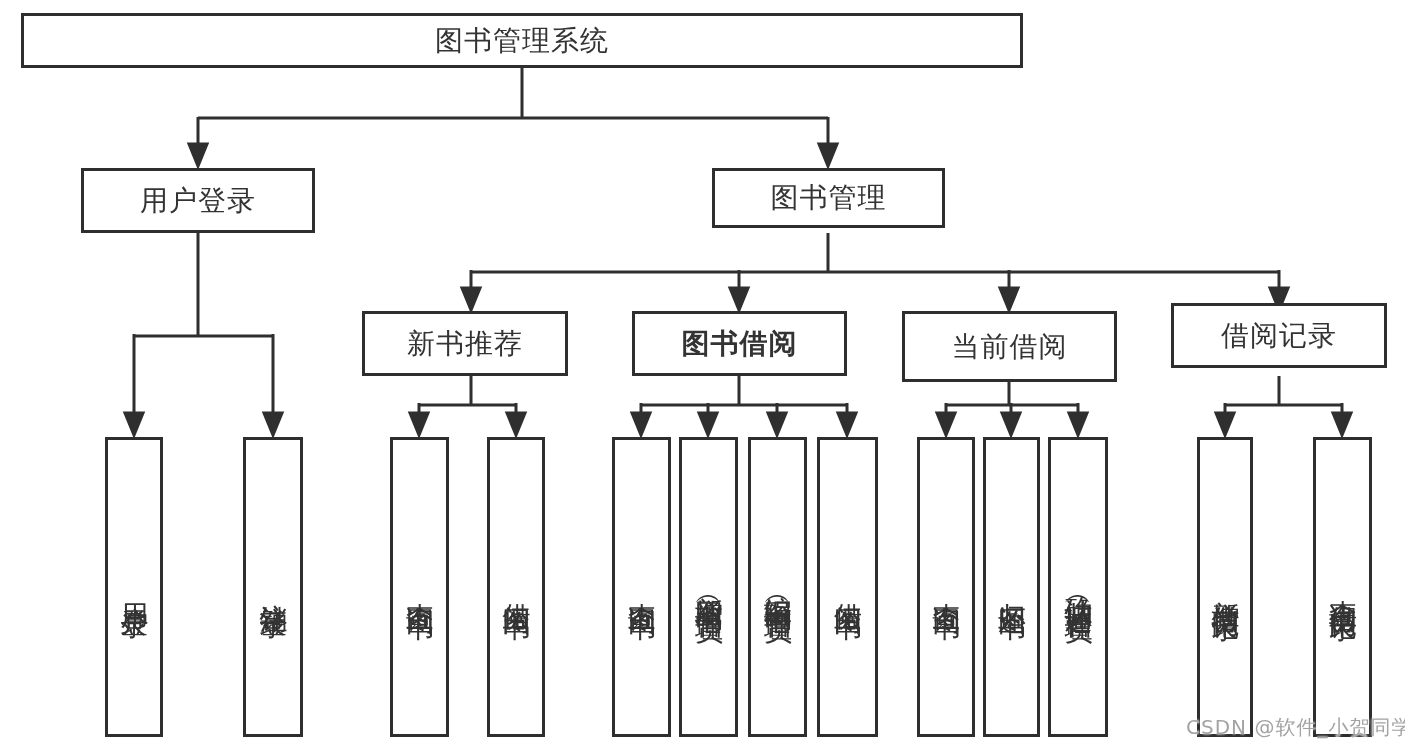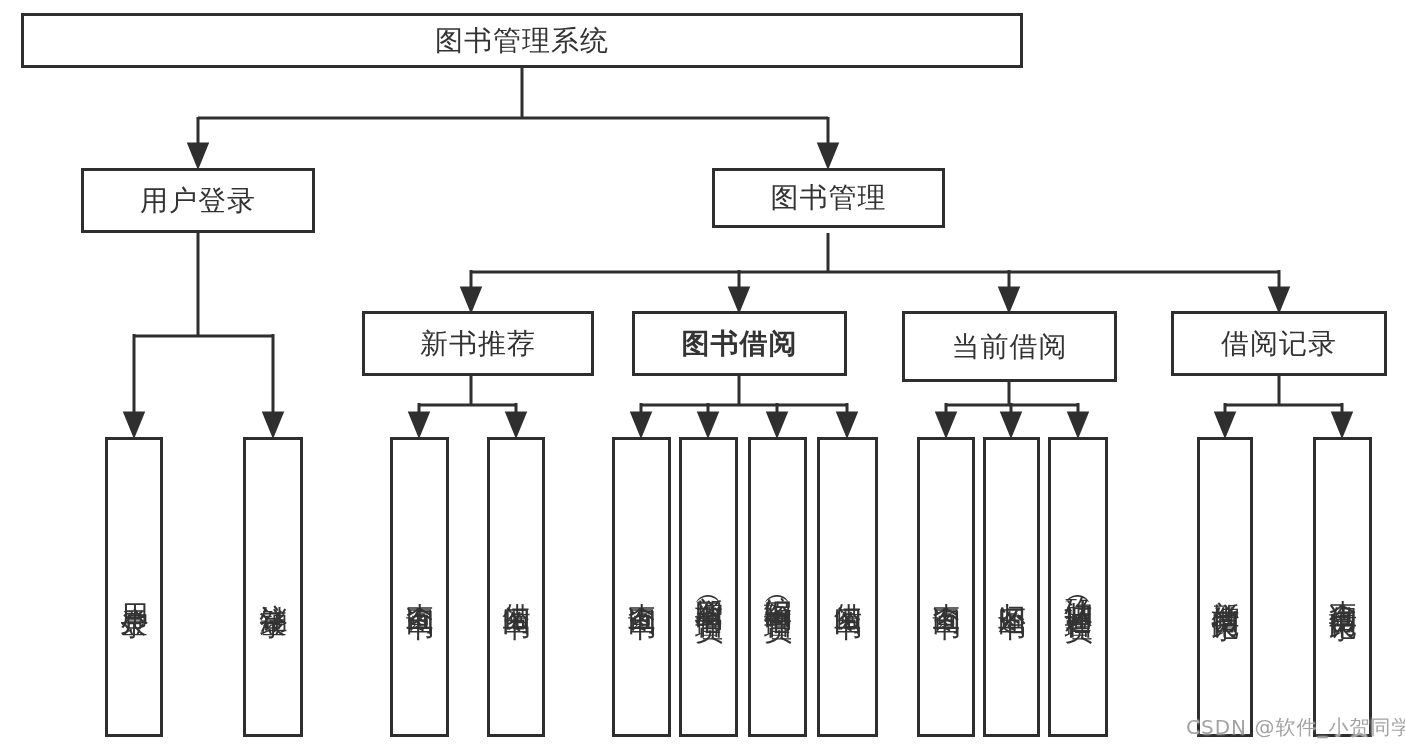--- a/index.html
+++ b/index.html
@@ -116,30 +116,30 @@
     <span>图书管理系统</span>
   </div>
 
   <div class="node h-node" style="left:81px; top:168px; width:234px; height:65px;">
     <span>用户登录</span>
   </div>
   <div class="node h-node" style="left:712px; top:168px; width:233px; height:60px;">
     <span>图书管理</span>
   </div>
 
-  <div class="node h-node" style="left:362px; top:311px; width:232px; height:65px;">
+  <div class="node h-node" style="left:362px; top:311px; width:206px; height:65px;">
     <span>新书推荐</span>
   </div>
   <div class="node h-node" style="left:632px; top:311px; width:215px; height:65px;font-weight:bold;">
     <span>图书借阅</span>
   </div>
   <div class="node h-node" style="left:902px; top:311px; width:215px; height:71px;">
     <span>当前借阅</span>
   </div>
-  <div class="node h-node" style="left:1171px; top:311px; width:216px; height:65px;">
+  <div class="node h-node" style="left:1171px; top:303px; width:216px; height:65px;">
     <span>借阅记录</span>
   </div>
 
   <div class="node v-node" style="left:105px; top:437px; width:58px; height:300px;">
     <span>用户登录</span>
   </div>
   <div class="node v-node" style="left:243px; top:437px; width:60px; height:300px;">
     <span>注销登录</span>
   </div>
 

